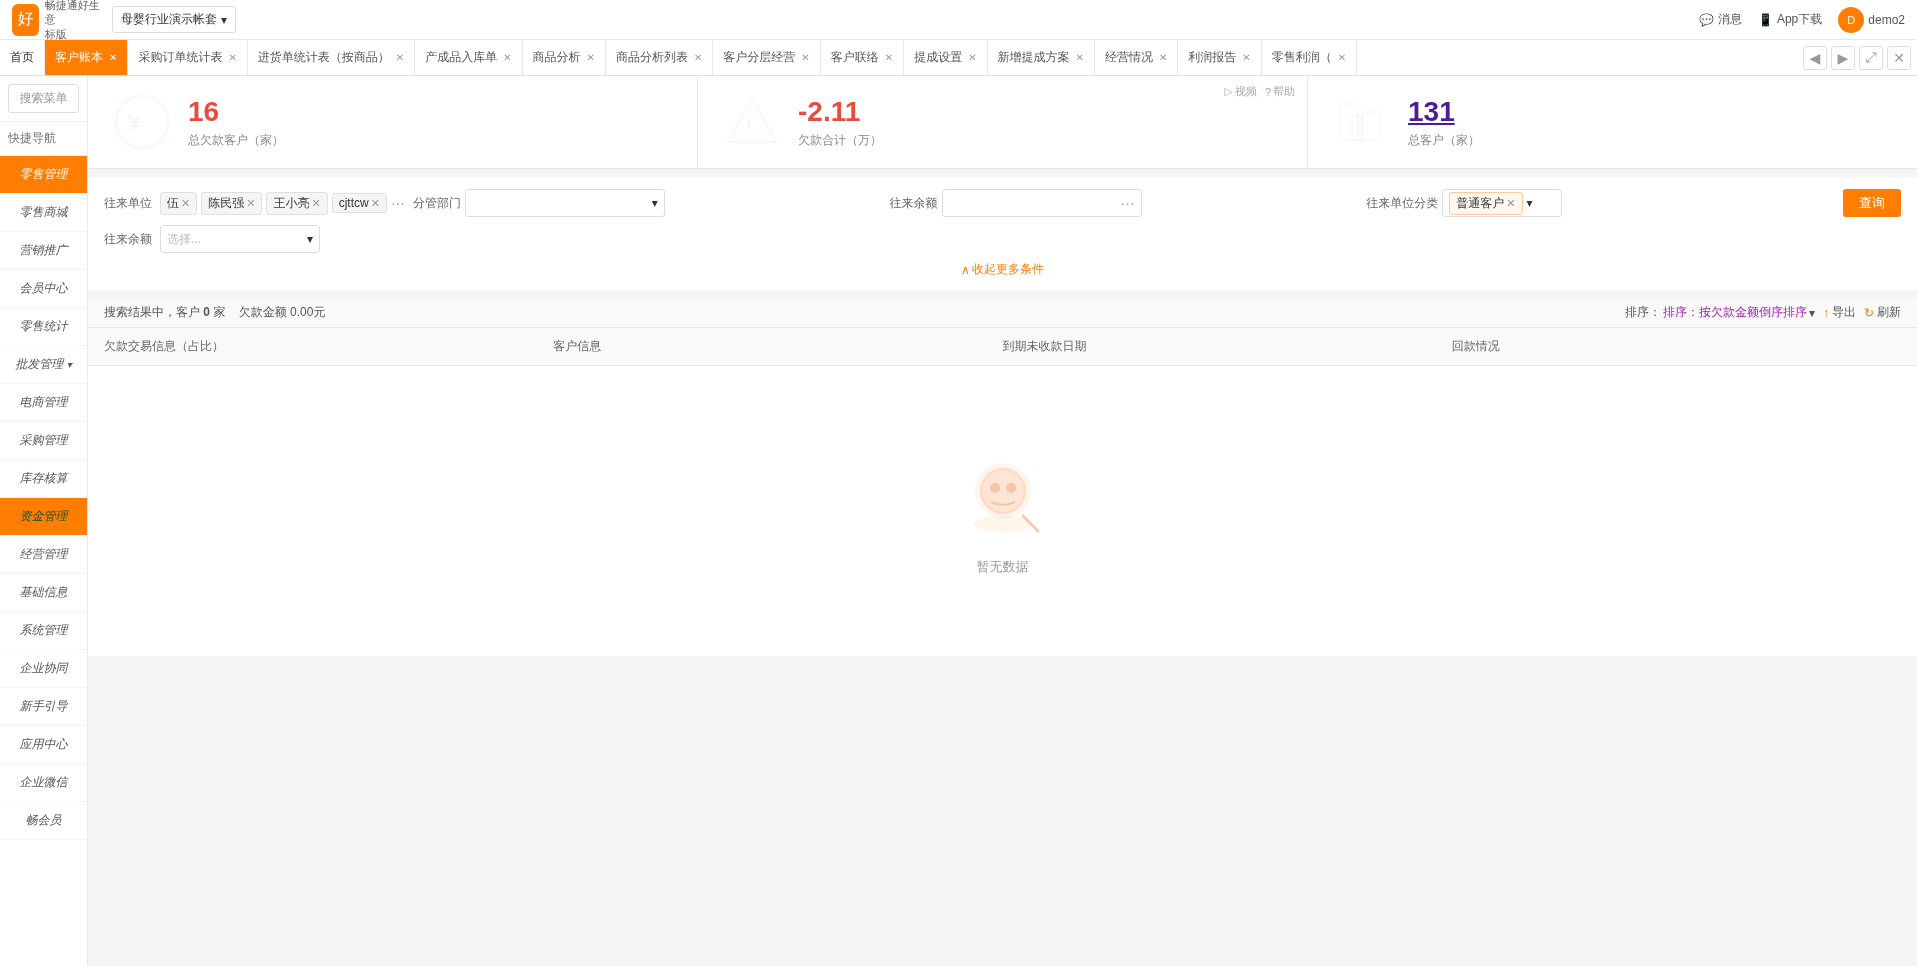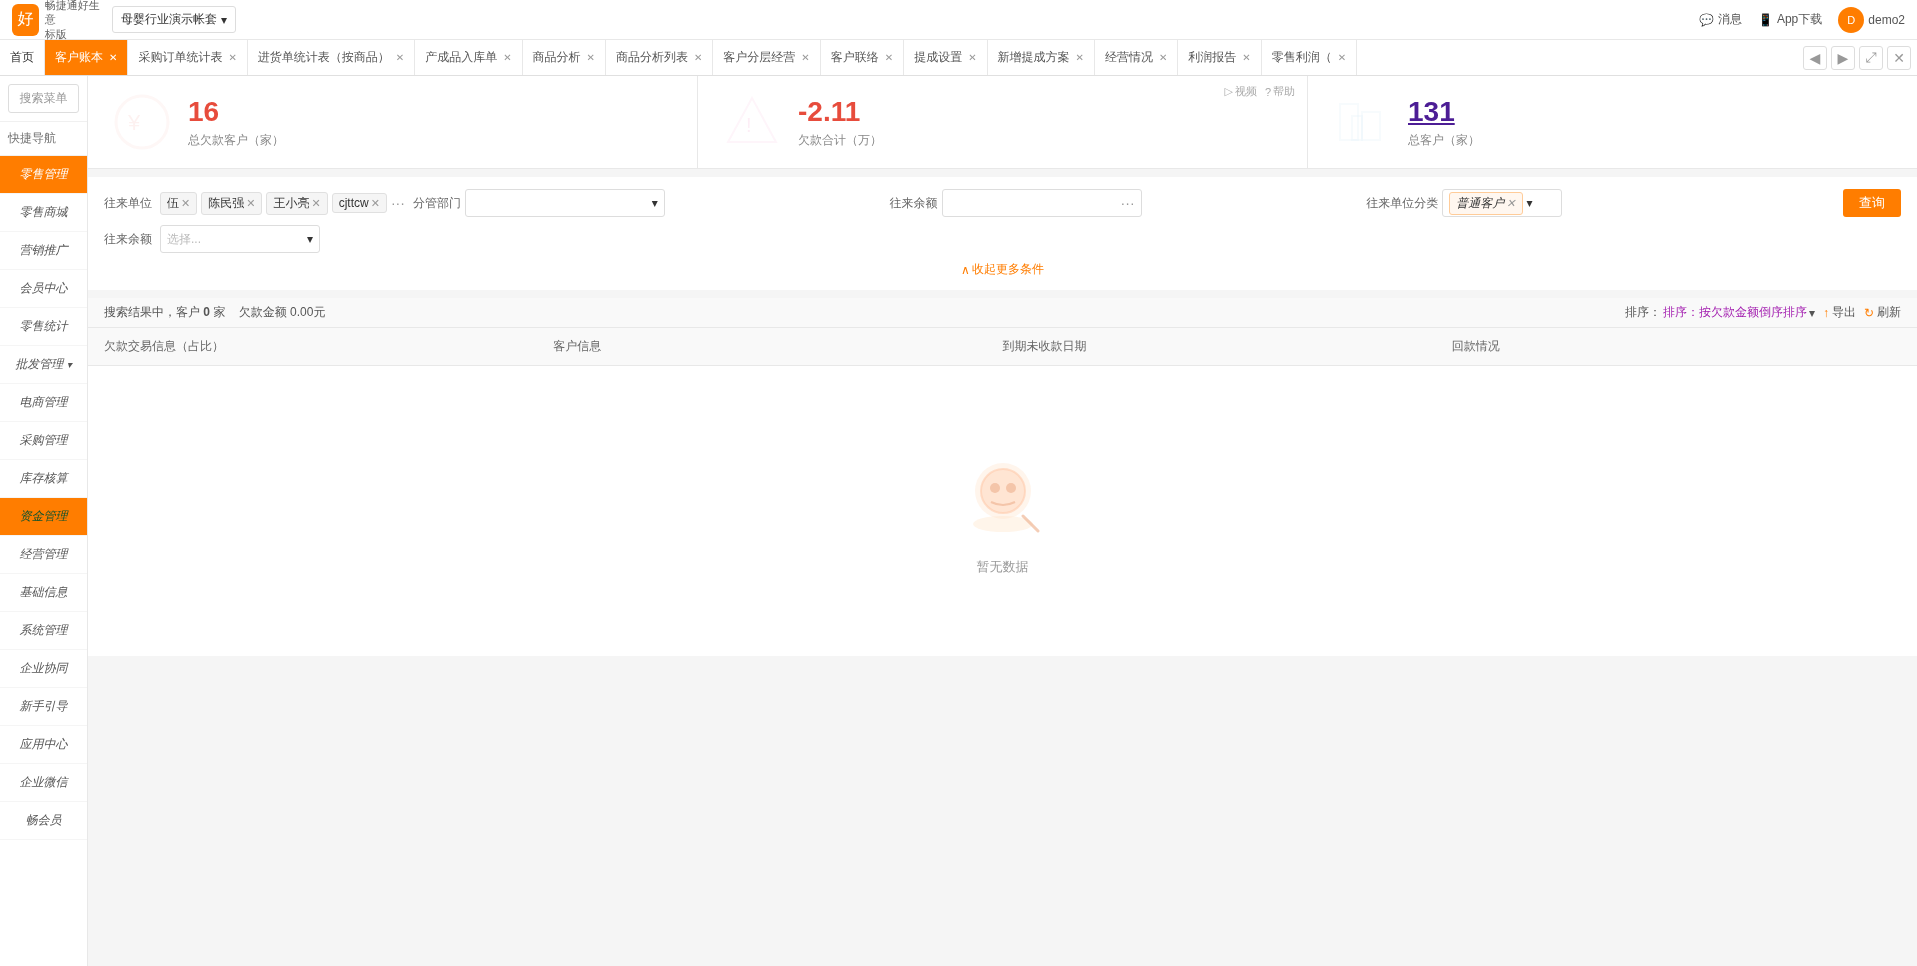--- a/index.html
+++ b/index.html
@@ -326,21 +326,21 @@
           <span class="filter-label">往来余额</span>
           <div class="filter-select" style="min-width:200px; display:flex; align-items:center; justify-content:space-between;">
             <span></span>
             <span class="filter-dots">···</span>
           </div>
         </div>
 
         <div class="filter-input-group">
           <span class="filter-label">往来单位分类</span>
           <div class="filter-select" style="min-width:120px; display:flex; align-items:center; gap:4px;">
-            <div class="filter-tag" style="background:#fff7f0; border-color:#ffcc99;font-style:italic;">
+            <div class="filter-tag" style="background:#fff7f0; border-color:#ffcc99;">
               <span>普通客户</span>
               <span class="tag-close">✕</span>
             </div>
             <span>▾</span>
           </div>
         </div>
 
         <button class="query-btn">查询</button>
       </div>
 

